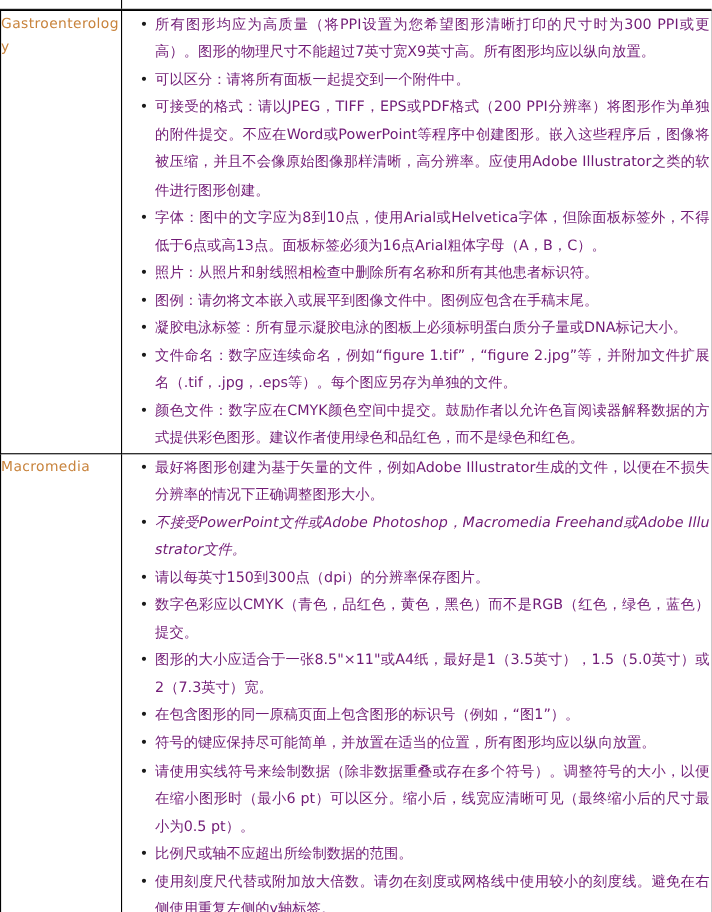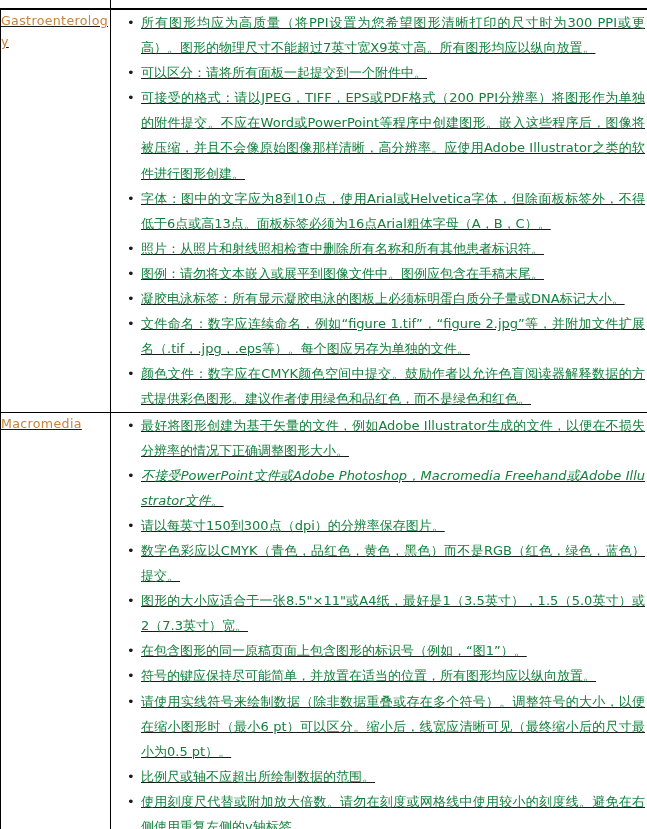--- a/index.html
+++ b/index.html
@@ -14,21 +14,20 @@
     color: #1a1a1a;
     overflow: hidden;
   }
 
   .page {
     position: relative;
     width: 647px;
     height: 829px;
     background: #ffffff;
     box-sizing: border-box;
-    text-decoration: underline;
   }
 
   
   .clip-top {
     position: relative;
     height: 9px;
     overflow: hidden;
     border-bottom: 1px solid #000000;
     box-sizing: border-box;
   }
@@ -98,21 +97,21 @@
     list-style: none;
     margin: 0;
     padding: 0;
   }
   ul.guidelines > li {
     position: relative;
     padding-left: 30px;
     margin: 0 0 0 0;
     font-size: 13px;
     line-height: 25.1px;
-    color: #15803d;
+    color: #701a75;
     text-align: justify;
     text-justify: inter-character;
     word-break: break-all;
     padding-right: 2px;
   }
   ul.guidelines > li::before {
     content: "\2022";
     position: absolute;
     left: 16px;
     top: 0;

